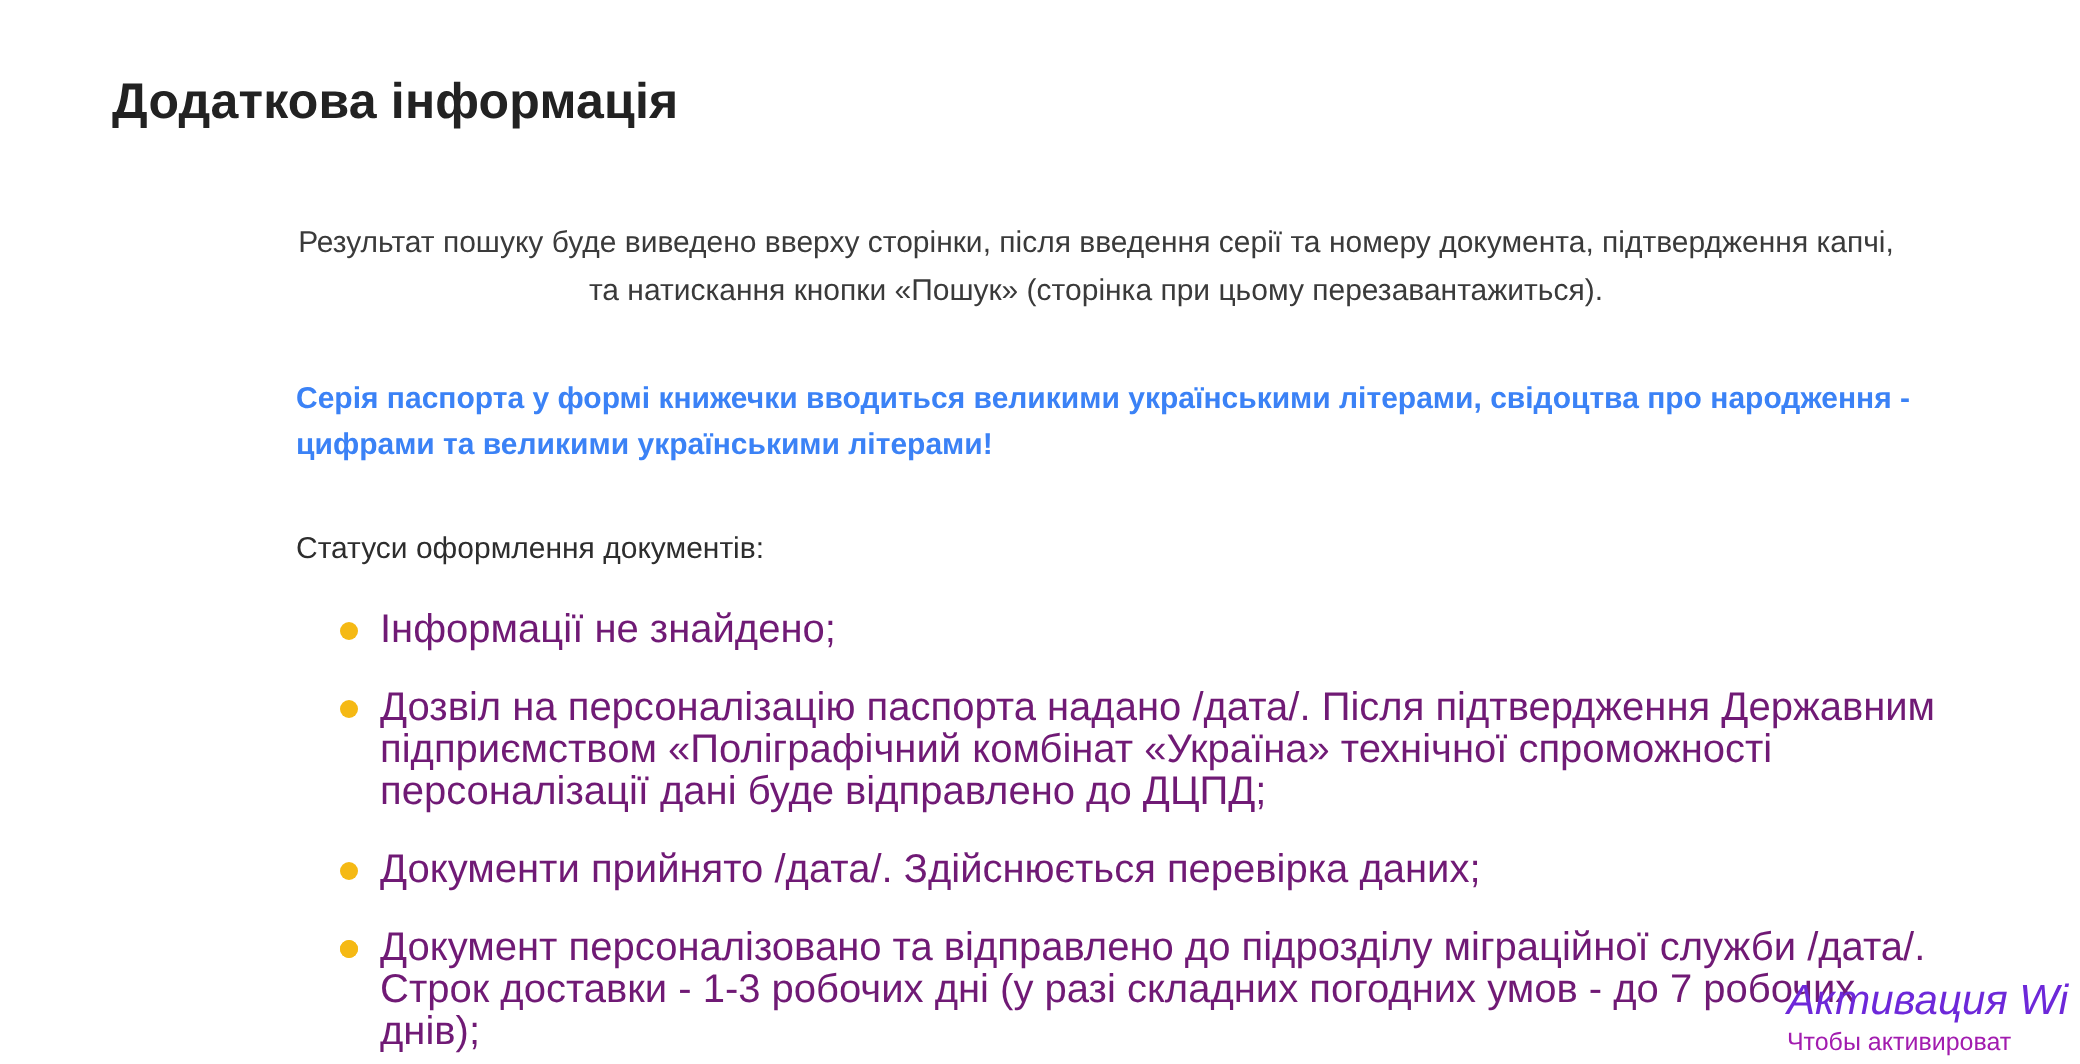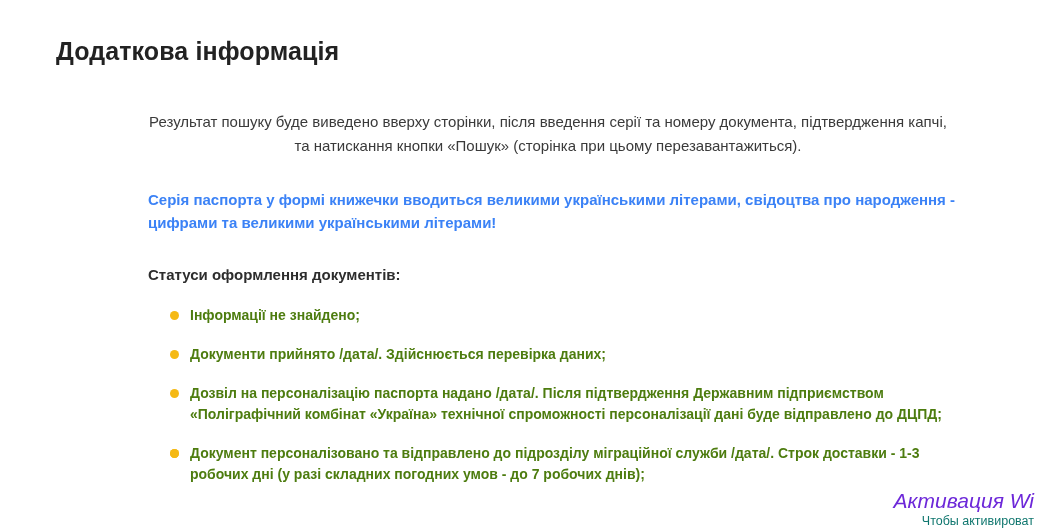--- a/index.html
+++ b/index.html
@@ -44,38 +44,37 @@
   .warning-bold {
     font-size: 15px;
     line-height: 23px;
     font-weight: bold;
     color: #3b82f6;
     margin: 0 0 32px 0;
     max-width: 820px;
   }
   .statuses-heading {
     font-size: 15px;
-    font-weight: bold;
+    font-weight: normal;
     color: #2d2d2d;
     margin: 0 0 22px 0;
   }
   ul.status-list {
     list-style: none;
     margin: 0;
     padding: 0;
   }
   ul.status-list li {
     position: relative;
     padding-left: 42px;
-    font-size: 14px;
+    font-size: 20px;
     line-height: 21px;
-    color: #4d7c0f;
+    color: #701a75;
     margin-bottom: 18px;
     max-width: 860px;
-    font-weight: bold;
   }
   ul.status-list li .bullet {
     position: absolute;
     left: 22px;
     top: 6px;
     width: 9px;
     height: 9px;
     border-radius: 50%;
     background: #f5b914;
     display: block;
@@ -91,22 +90,21 @@
   }
   .activation-title {
     font-size: 21px;
     line-height: 24px;
     color: #6d28d9;
     font-style: italic;
   }
   .activation-sub {
     font-size: 12.5px;
     line-height: 16px;
-    color: #0f766e;
-    text-align: right;
+    color: #a21caf;
   }
 </style>
 </head>
 <body>
 
 <div class="page">
 
   <h1 class="page-title">Додаткова інформація</h1>
 
   <div class="content">
@@ -117,25 +115,25 @@
 
     <h2 class="statuses-heading">Статуси оформлення документів:</h2>
 
     <ul class="status-list">
       <li>
         <span class="bullet"></span>
         <span>Інформації не знайдено;</span>
       </li>
       <li>
         <span class="bullet"></span>
-        <span>Документи прийнято /дата/. Здійснюється перевірка даних;</span>
+        <span>Дозвіл на персоналізацію паспорта надано /дата/. Після підтвердження Державним підприємством «Поліграфічний комбінат «Україна» технічної спроможності персоналізації дані буде відправлено до ДЦПД;</span>
       </li>
       <li>
         <span class="bullet"></span>
-        <span>Дозвіл на персоналізацію паспорта надано /дата/. Після підтвердження Державним підприємством «Поліграфічний комбінат «Україна» технічної спроможності персоналізації дані буде відправлено до ДЦПД;</span>
+        <span>Документи прийнято /дата/. Здійснюється перевірка даних;</span>
       </li>
       <li>
         <span class="bullet"></span>
       </li>
       <li>
         <span class="bullet"></span>
         <span>Документ персоналізовано та відправлено до підрозділу міграційної служби /дата/. Строк доставки - 1-3 робочих дні (у разі складних погодних умов - до 7 робочих днів);</span>
       </li>
 
     </ul>

